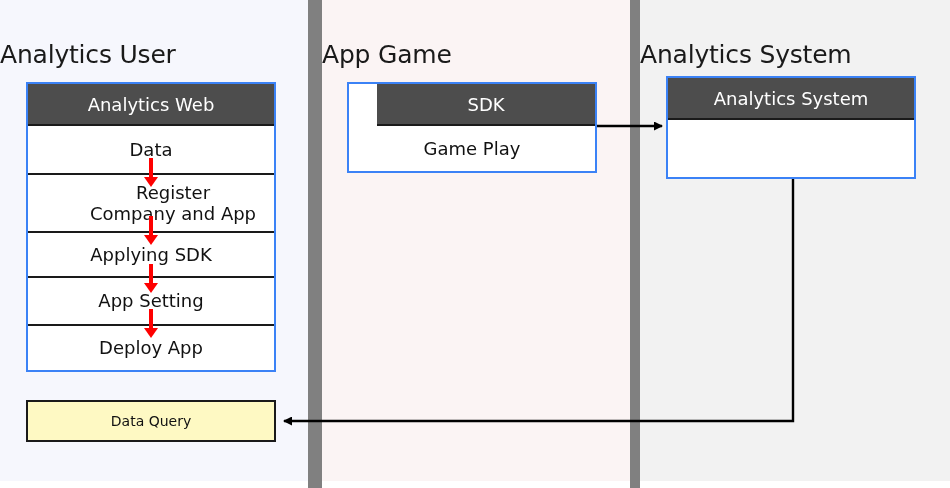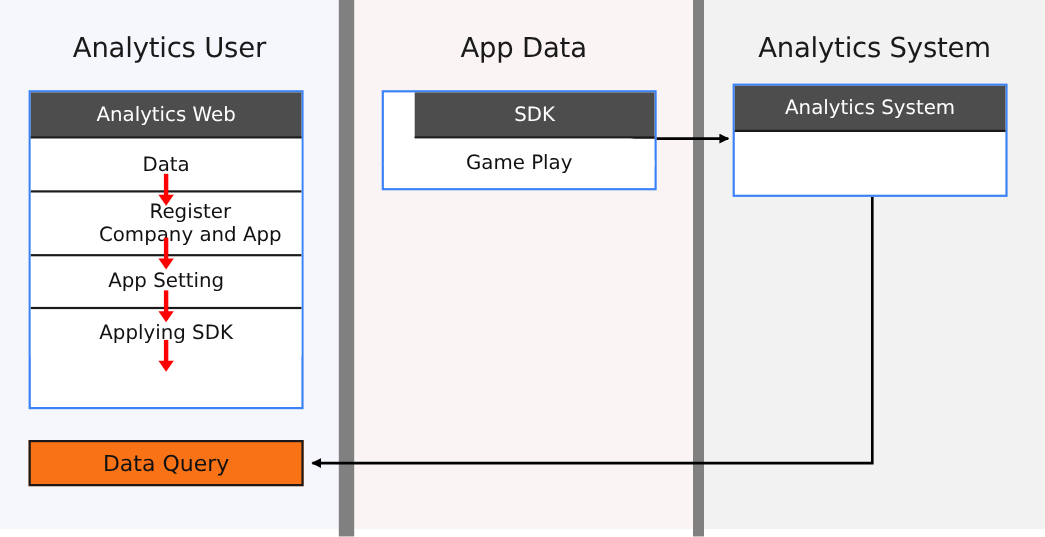--- a/index.html
+++ b/index.html
@@ -29,22 +29,21 @@
     position: absolute;
     top: 0;
     height: 488px;
     background: #808080;
   }
   .gap-1 { left: 308px; width: 14px; }
   .gap-2 { left: 630px; width: 10px; }
 
   .lane-title {
     position: absolute;
-    top: 29px;
-    text-align: center;
+    top: 40px;
     font-size: 25px;
     color: #1a1a1a;
     letter-spacing: -0.2px;
     white-space: nowrap;
   }
   .lane-title.t1 { left: 0px;   width: 308px; }
   .lane-title.t2 { left: 322px; width: 308px; }
   .lane-title.t3 { left: 640px; width: 310px; }
 
   
@@ -98,26 +97,26 @@
   #group-analytics-system .r0 { height: 57px; }
 
   
   #box-data-query {
     position: absolute;
     left: 26px;
     top: 400px;
     width: 250px;
     height: 42px;
     border: 2px solid #1a1a1a;
-    background: #f97316;
+    background: #fef9c3;
     box-sizing: border-box;
     display: flex;
     align-items: center;
     justify-content: center;
-    font-size: 20px;
+    font-size: 14px;
     color: #111111;
   }
 
   
   .arrow-red {
     position: absolute;
     width: 4px;
     background: #fe0000;
   }
   .arrow-red::after {
@@ -145,29 +144,30 @@
 <div id="canvas">
 
   <div class="lane lane-1"></div>
   <div class="lane lane-2"></div>
   <div class="lane lane-3"></div>
 
   <div class="lane-gap gap-1"></div>
   <div class="lane-gap gap-2"></div>
 
   <div class="lane-title t1">Analytics User</div>
-  <div class="lane-title t2">App Data</div>
+  <div class="lane-title t2">App Game</div>
   <div class="lane-title t3">Analytics System</div>
 
   <div class="group" id="group-analytics-web">
     <div class="grp-head">Analytics Web</div>
     <div class="grp-row r0">Data</div>
     <div class="grp-row r1">Register<br>Company and App</div>
+    <div class="grp-row r3">Applying SDK</div>
     <div class="grp-row r2">App Setting</div>
-    <div class="grp-row r3">Applying SDK</div>
+    <div class="grp-row r4">Deploy App</div>
   </div>
 
   <div class="group" id="group-sdk">
     <div class="grp-head">SDK</div>
     <div class="grp-row r0">Game Play</div>
   </div>
 
   <div class="group" id="group-analytics-system">
     <div class="grp-head">Analytics System</div>
   </div>

